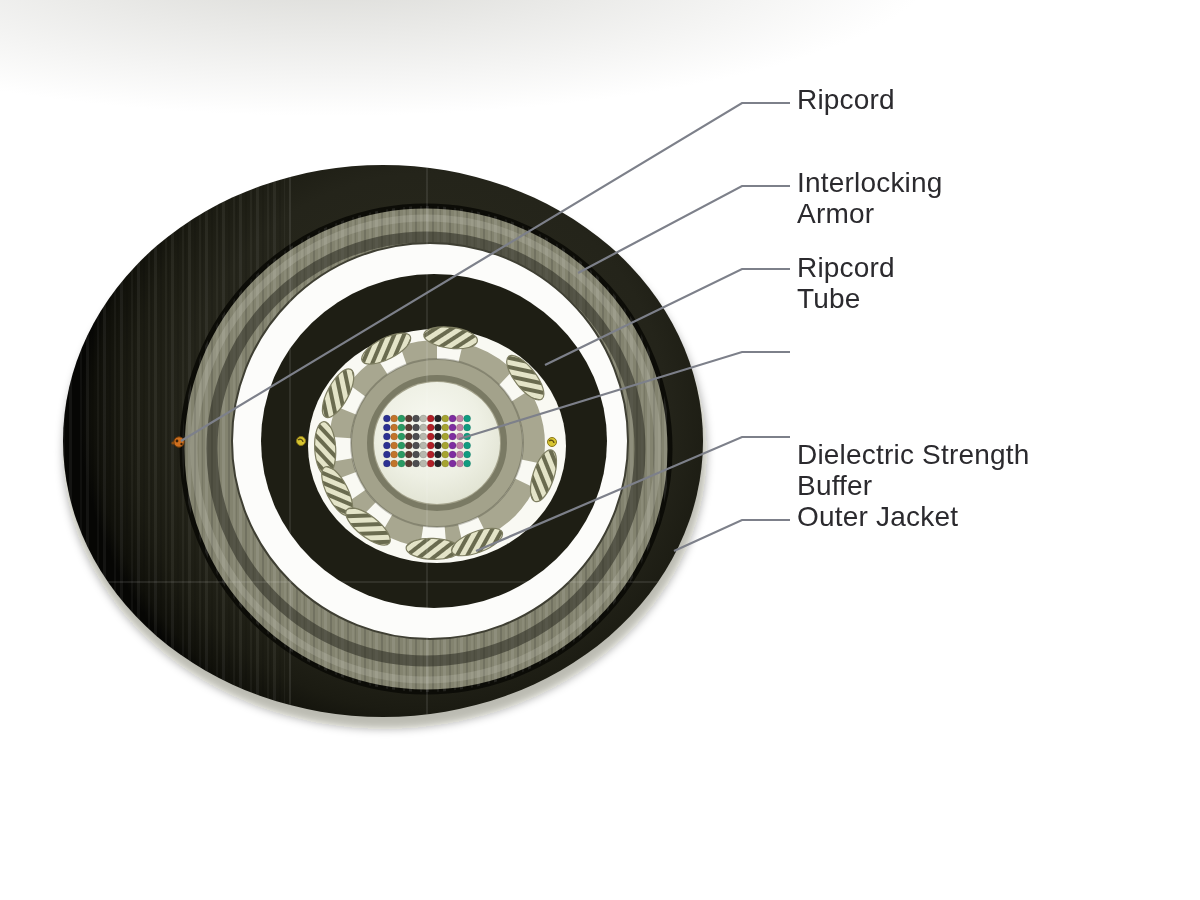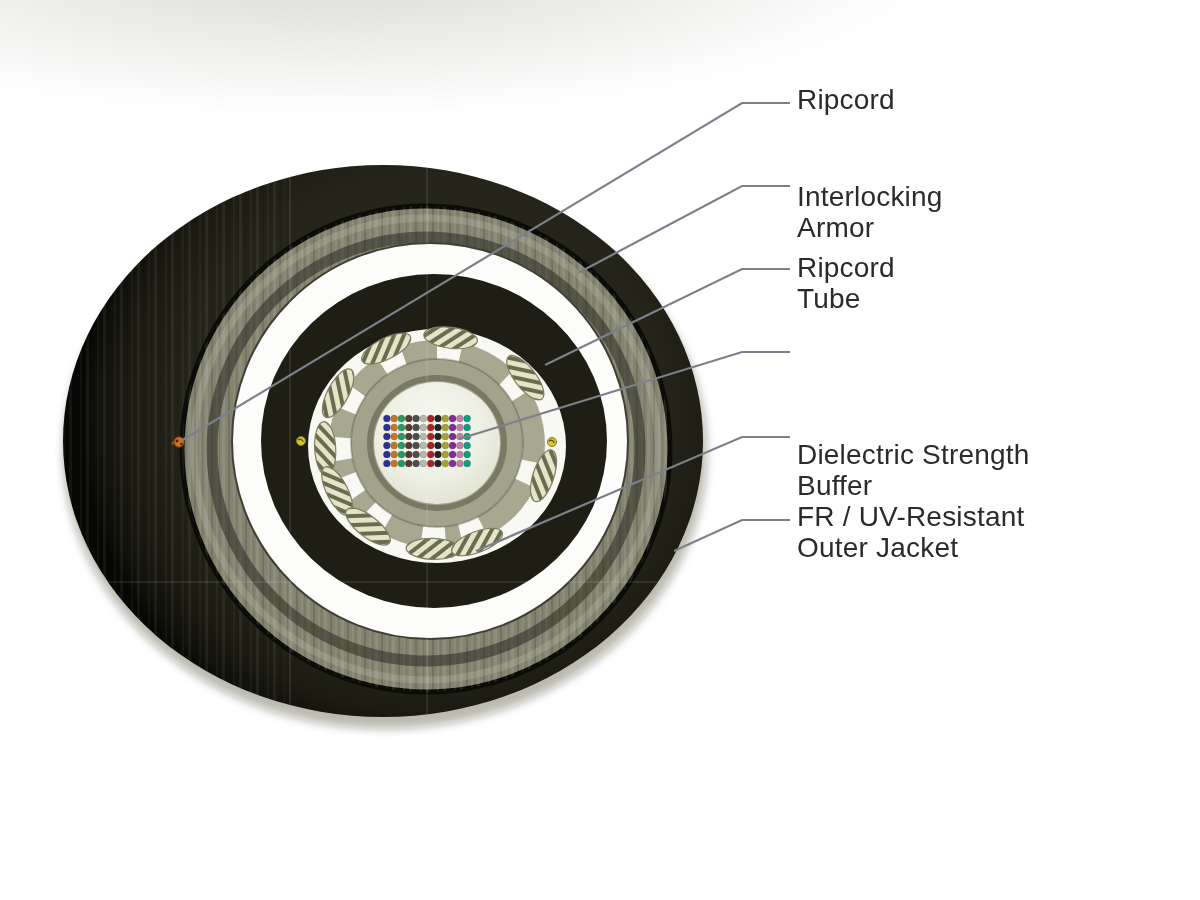--- a/index.html
+++ b/index.html
@@ -223,29 +223,28 @@
         <polyline points="545,365 742,269 790,269" fill="none" stroke="#7d808a" stroke-width="2.2"></polyline>
         <polyline points="459,439 742,352 790,352" fill="none" stroke="#7d808a" stroke-width="2.2"></polyline>
         <polyline points="476,551 742,437 790,437" fill="none" stroke="#7d808a" stroke-width="2.2"></polyline>
         <polyline points="674,551 742,520 790,520" fill="none" stroke="#7d808a" stroke-width="2.2"></polyline>
       </g>
   </svg>
 
   <div class="label" style="top:84px">
     <div>Ripcord</div>
   </div>
-  <div class="label" style="top:181px">
+  <div class="label" style="top:167px">
     <div>Interlocking</div>
     <div>Armor</div>
   </div>
   <div class="label" style="top:252px">
     <div>Ripcord</div>
     <div>Tube</div>
   </div>
   <div class="label" style="top:439px">
     <div>Dielectric Strength</div>
     <div>Buffer</div>
   </div>
   <div class="label" style="top:501px">
-    <div>FR / UV-Resistant</div>
     <div>Outer Jacket</div>
   </div>
 </div>
 
 </body></html>

